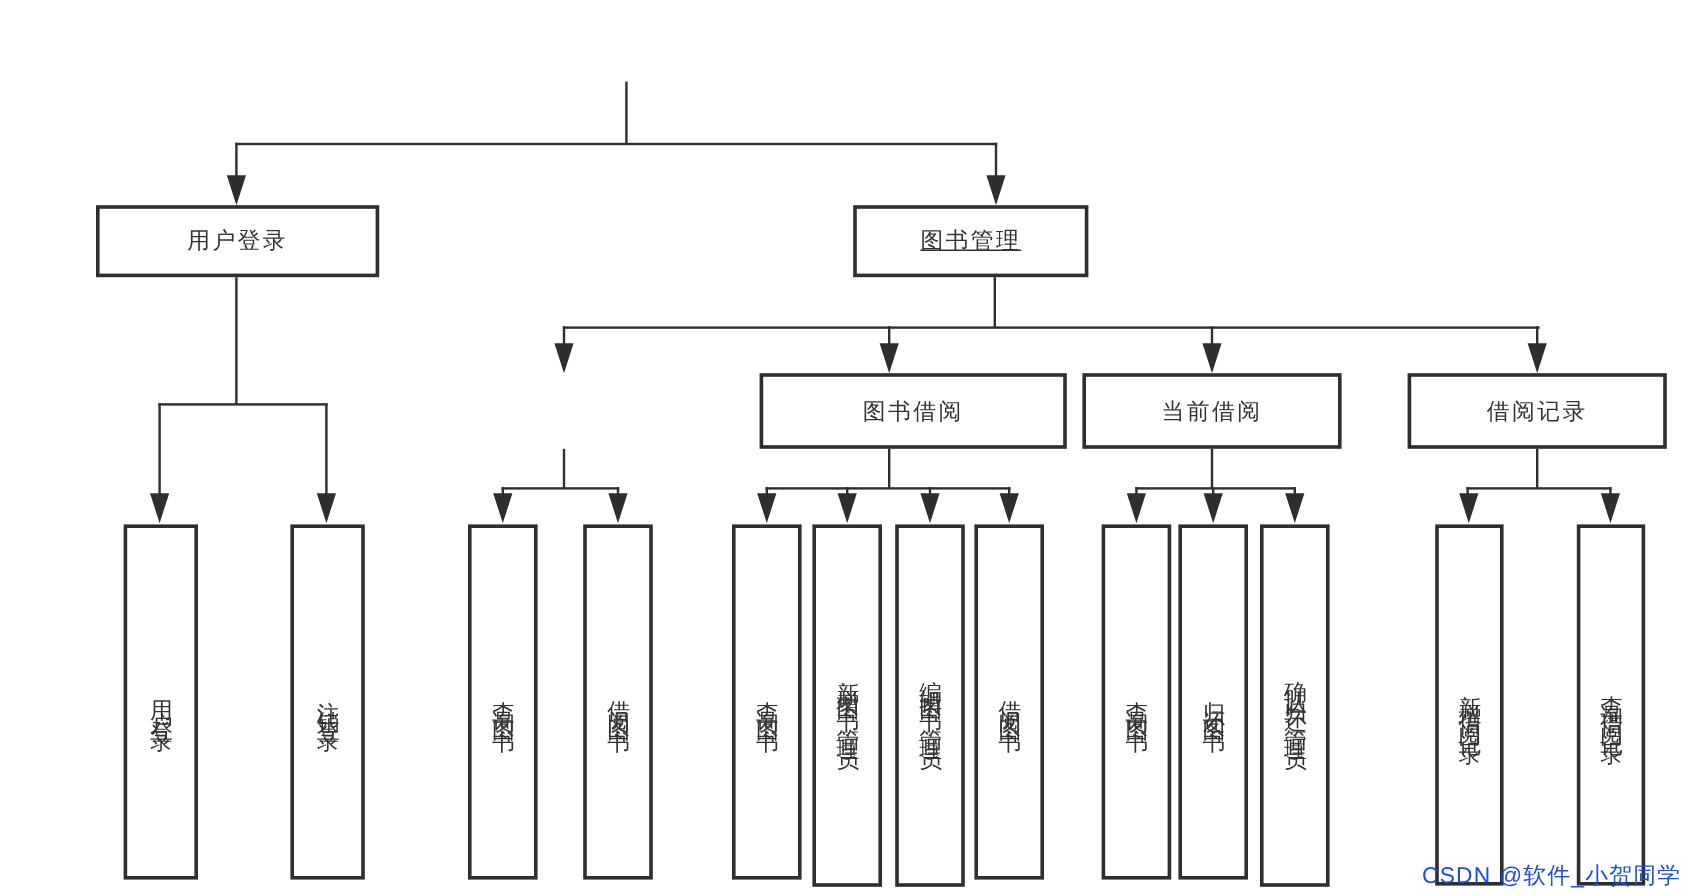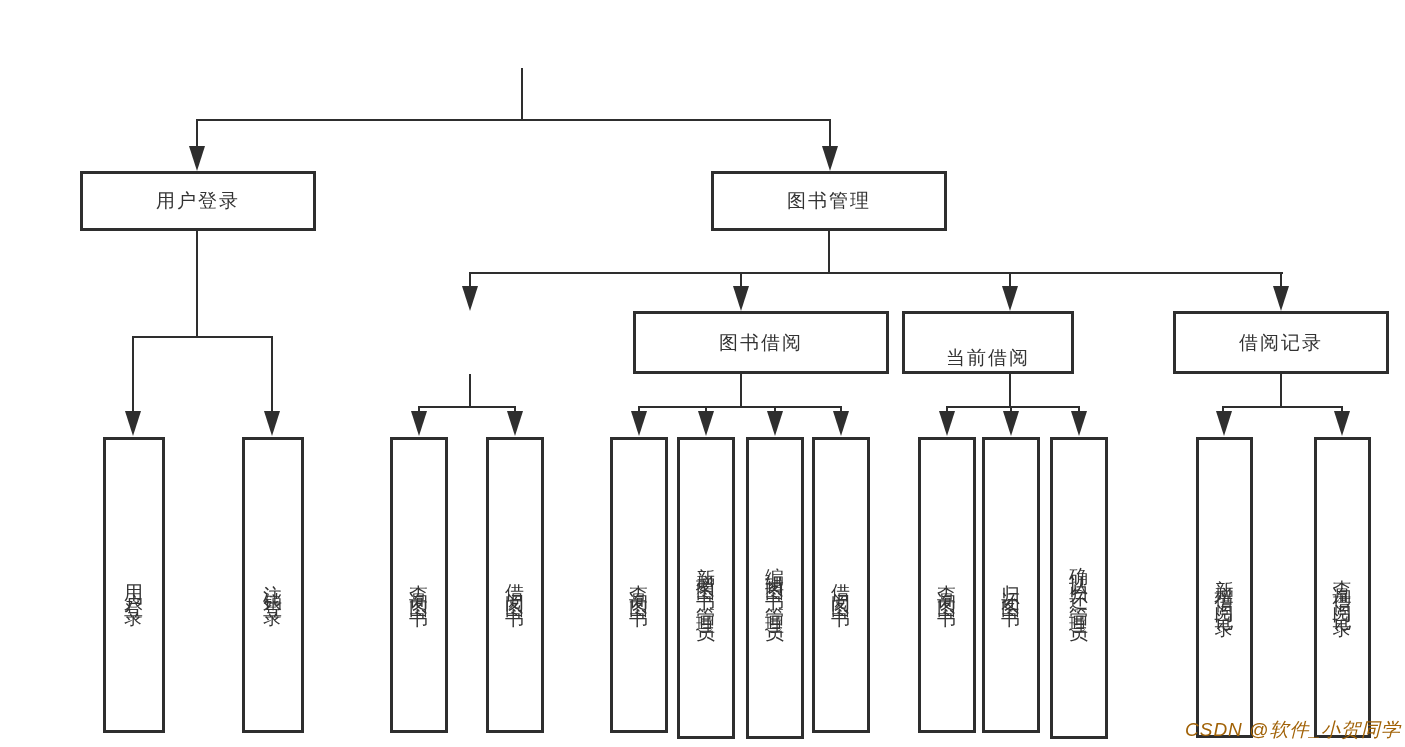--- a/index.html
+++ b/index.html
@@ -11,40 +11,40 @@
          display:flex; align-items:center; justify-content:center; }
   .box .label { color:#333333; font-size:19px; letter-spacing:2px; white-space:nowrap; }
   .box.v .label { writing-mode:vertical-rl; text-orientation:mixed;
                   letter-spacing:8px; line-height:1.0; white-space:normal; }
 
   .line { position:absolute; background:#2e2e2e; }
   .arrow { position:absolute; width:0; height:0;
            border-left:8px solid transparent; border-right:8px solid transparent;
            border-top:25px solid #2e2e2e; }
 
-  .watermark { position:absolute; left:1185px; top:717px; color:#a16207;
-               font-size:19px; letter-spacing:1px; white-space:nowrap;font-style:italic; }
+  .watermark { position:absolute; left:1185px; top:717px; color:#1d4ed8;
+               font-size:19px; letter-spacing:1px; white-space:nowrap; }
 </style>
 </head>
 <body>
 
 <div class="stage">
 
 
   <div class="line" style="left:521px; top:68px; width:2px; height:52px;"></div>
   <div class="line" style="left:196px; top:119px; width:635px; height:2px;"></div>
   <div class="line" style="left:196px; top:119px; width:2px; height:29px;"></div>
   <div class="arrow" style="left:189px; top:146px;"></div>
   <div class="line" style="left:829px; top:119px; width:2px; height:29px;"></div>
   <div class="arrow" style="left:822px; top:146px;"></div>
 
   <div class="box" style="left:80px; top:171px; width:236px; height:60px;">
     <span class="label">用户登录</span>
   </div>
-  <div class="box" style="left:711px; top:171px; width:236px; height:60px;">
+  <div class="box" style="left:711px; top:171px; width:196px; height:60px;text-decoration:underline;">
     <span class="label">图书管理</span>
   </div>
 
   <div class="line" style="left:196px; top:231px; width:2px; height:106px;"></div>
   <div class="line" style="left:132px; top:336px; width:141px; height:2px;"></div>
   <div class="line" style="left:132px; top:336px; width:2px; height:77px;"></div>
   <div class="arrow" style="left:125px; top:411px;"></div>
   <div class="line" style="left:271px; top:336px; width:2px; height:77px;"></div>
   <div class="arrow" style="left:264px; top:411px;"></div>
 
@@ -55,21 +55,21 @@
   <div class="line" style="left:740px; top:272px; width:2px; height:16px;"></div>
   <div class="arrow" style="left:733px; top:286px;"></div>
   <div class="line" style="left:1009px; top:272px; width:2px; height:16px;"></div>
   <div class="arrow" style="left:1002px; top:286px;"></div>
   <div class="line" style="left:1280px; top:272px; width:2px; height:16px;"></div>
   <div class="arrow" style="left:1273px; top:286px;"></div>
 
   <div class="box" style="left:633px; top:311px; width:256px; height:63px;text-align:right;">
     <span class="label">图书借阅</span>
   </div>
-  <div class="box" style="left:902px; top:311px; width:172px; height:63px;align-items:flex-end;">
+  <div class="box" style="left:902px; top:311px; width:216px; height:63px;">
     <span class="label">当前借阅</span>
   </div>
   <div class="box" style="left:1173px; top:311px; width:216px; height:63px;">
     <span class="label">借阅记录</span>
   </div>
 
   <div class="line" style="left:469px; top:374px; width:2px; height:33px;"></div>
   <div class="line" style="left:418px; top:406px; width:98px; height:2px;"></div>
   <div class="line" style="left:418px; top:406px; width:2px; height:8px;"></div>
   <div class="arrow" style="left:411px; top:411px;"></div>

